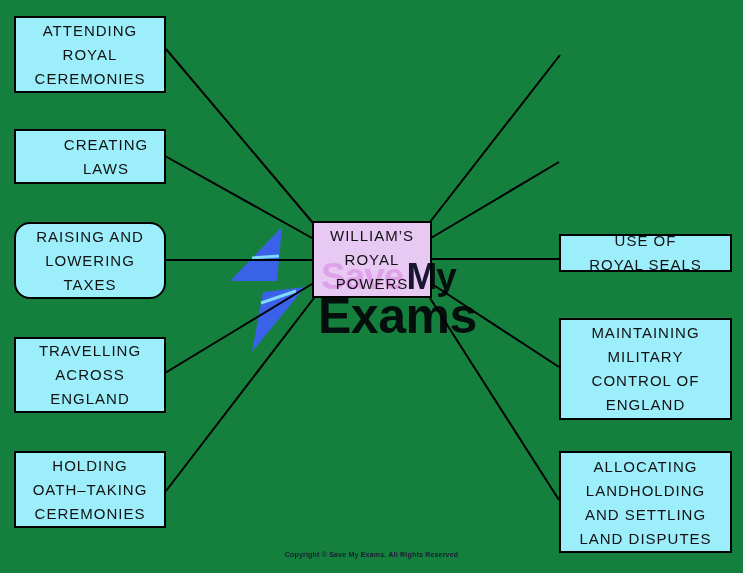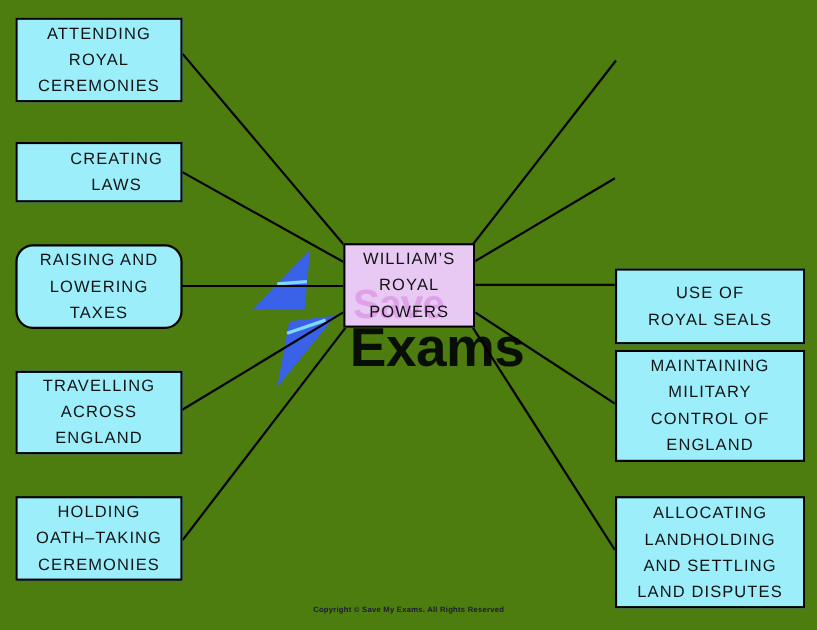--- a/index.html
+++ b/index.html
@@ -1,35 +1,35 @@
 <!DOCTYPE html>
 <html><head>
 <meta charset="utf-8">
 <style>
   html,body{margin:0;padding:0;background:#fff;}
   .canvas{
-    position:relative;width:743px;height:573px;background:#4d7c0f;overflow:hidden;
+    position:relative;width:743px;height:573px;background:#15803d;overflow:hidden;
     font-family:"Liberation Sans","DejaVu Sans",sans-serif;
   }
   .layer{position:absolute;left:0;top:0;}
   
   .node{
     position:absolute;box-sizing:border-box;border:2px solid #000;
     display:flex;align-items:center;justify-content:center;text-align:center;
     color:#121212;font-size:15px;letter-spacing:1px;line-height:24px;
   }
   .node-label{white-space:pre-line;}
   .n-l1{left:14px;top:16px;width:152px;height:77px;}
   .n-l2{left:14px;top:129px;width:152px;height:55px;}
   .n-l3{left:14px;top:222px;width:152px;height:77px;}
   .n-l4{left:14px;top:337px;width:152px;height:76px;text-align:center;}
   .n-l5{left:14px;top:451px;width:152px;height:77px;}
   .n-r1{left:559px;top:16px;width:173px;height:77px;}
   .n-r2{left:559px;top:123px;width:173px;height:77px;}
-  .n-r3{left:559px;top:244px;width:173px;height:69px;}
+  .n-r3{left:559px;top:234px;width:173px;height:38px;}
   .n-r4{left:559px;top:318px;width:173px;height:102px;}
   .n-r5{left:559px;top:451px;width:173px;height:102px;}
   .n-c {left:312px;top:221px;width:120px;height:77px;}
   
   .connector{stroke:#000;stroke-width:2;}
   
   .watermark{position:absolute;left:0;top:0;width:743px;height:573px;
     mix-blend-mode:multiply;pointer-events:none;font-weight:bold;}
   .wm-line1{position:absolute;left:321px;top:252px;display:flex;gap:3px;
     font-size:37px;line-height:50px;letter-spacing:-1px;}
@@ -109,19 +109,20 @@
 
   <div class="node n-c" style="background: rgb(231, 201, 244);">
     <span class="node-label">WILLIAM’S
 ROYAL
 POWERS</span>
   </div>
 
   <div class="watermark">
     <div class="wm-line1">
       <span class="wm-save" style="color: rgb(247, 206, 243);">Save</span>
+      <span class="wm-dark wm-my" style="color: rgb(27, 27, 52);">My</span>
     </div>
     <span class="wm-dark wm-exams" style="color: rgb(27, 27, 52);">Exams</span>
   </div>
 
   <div class="copyright" style="color: rgb(27, 27, 52);">Copyright © Save My Exams. All Rights Reserved</div>
 
 </div>
 
 </body></html>

